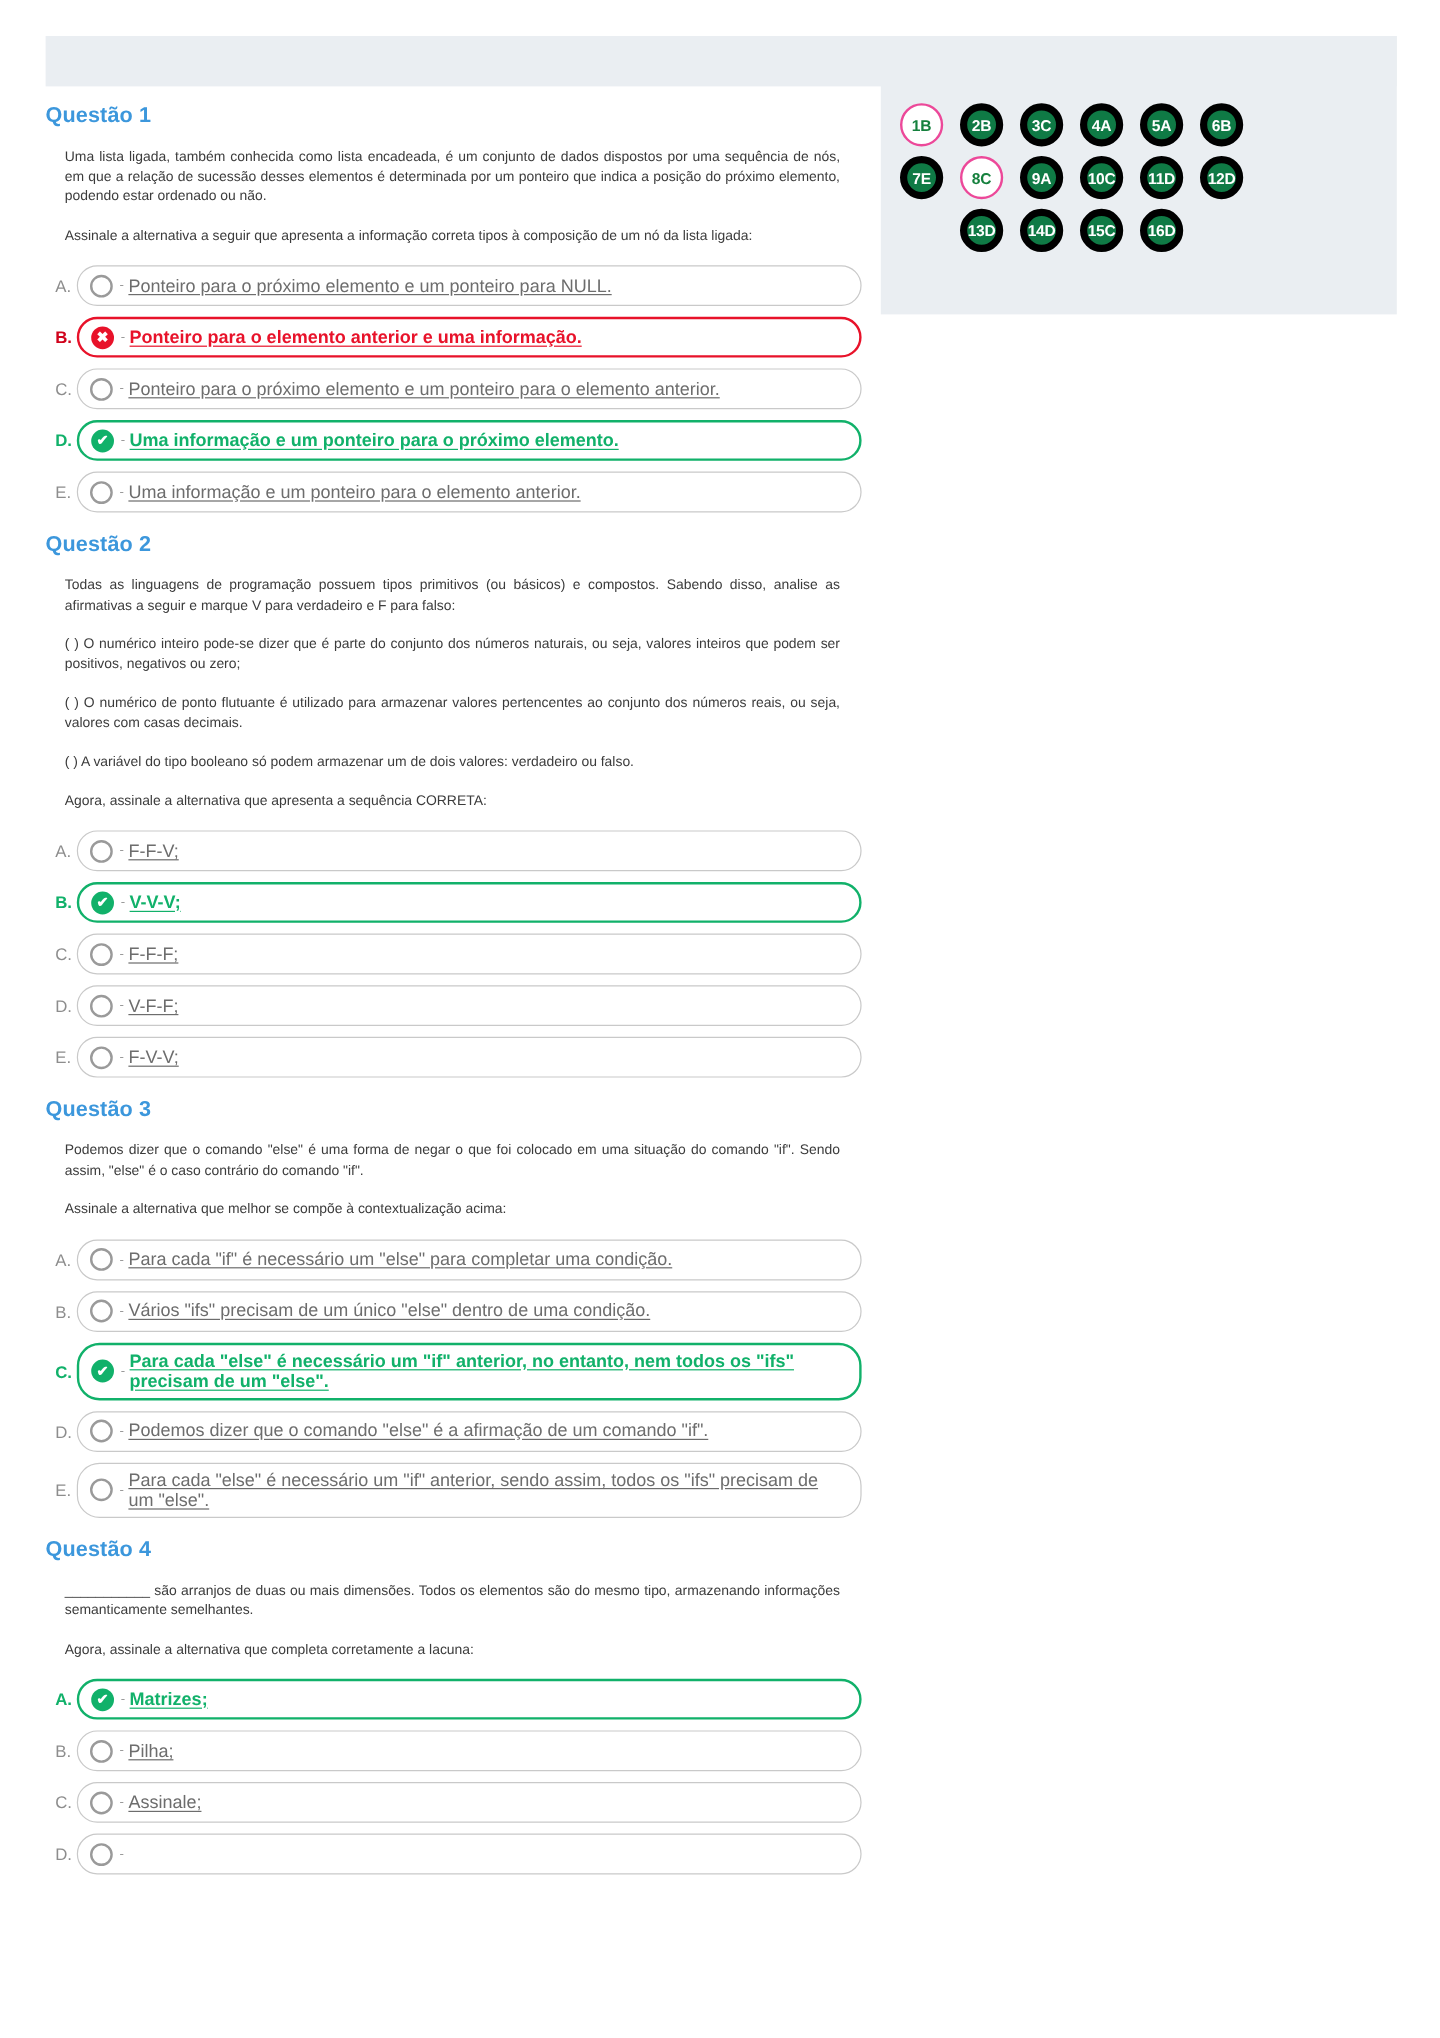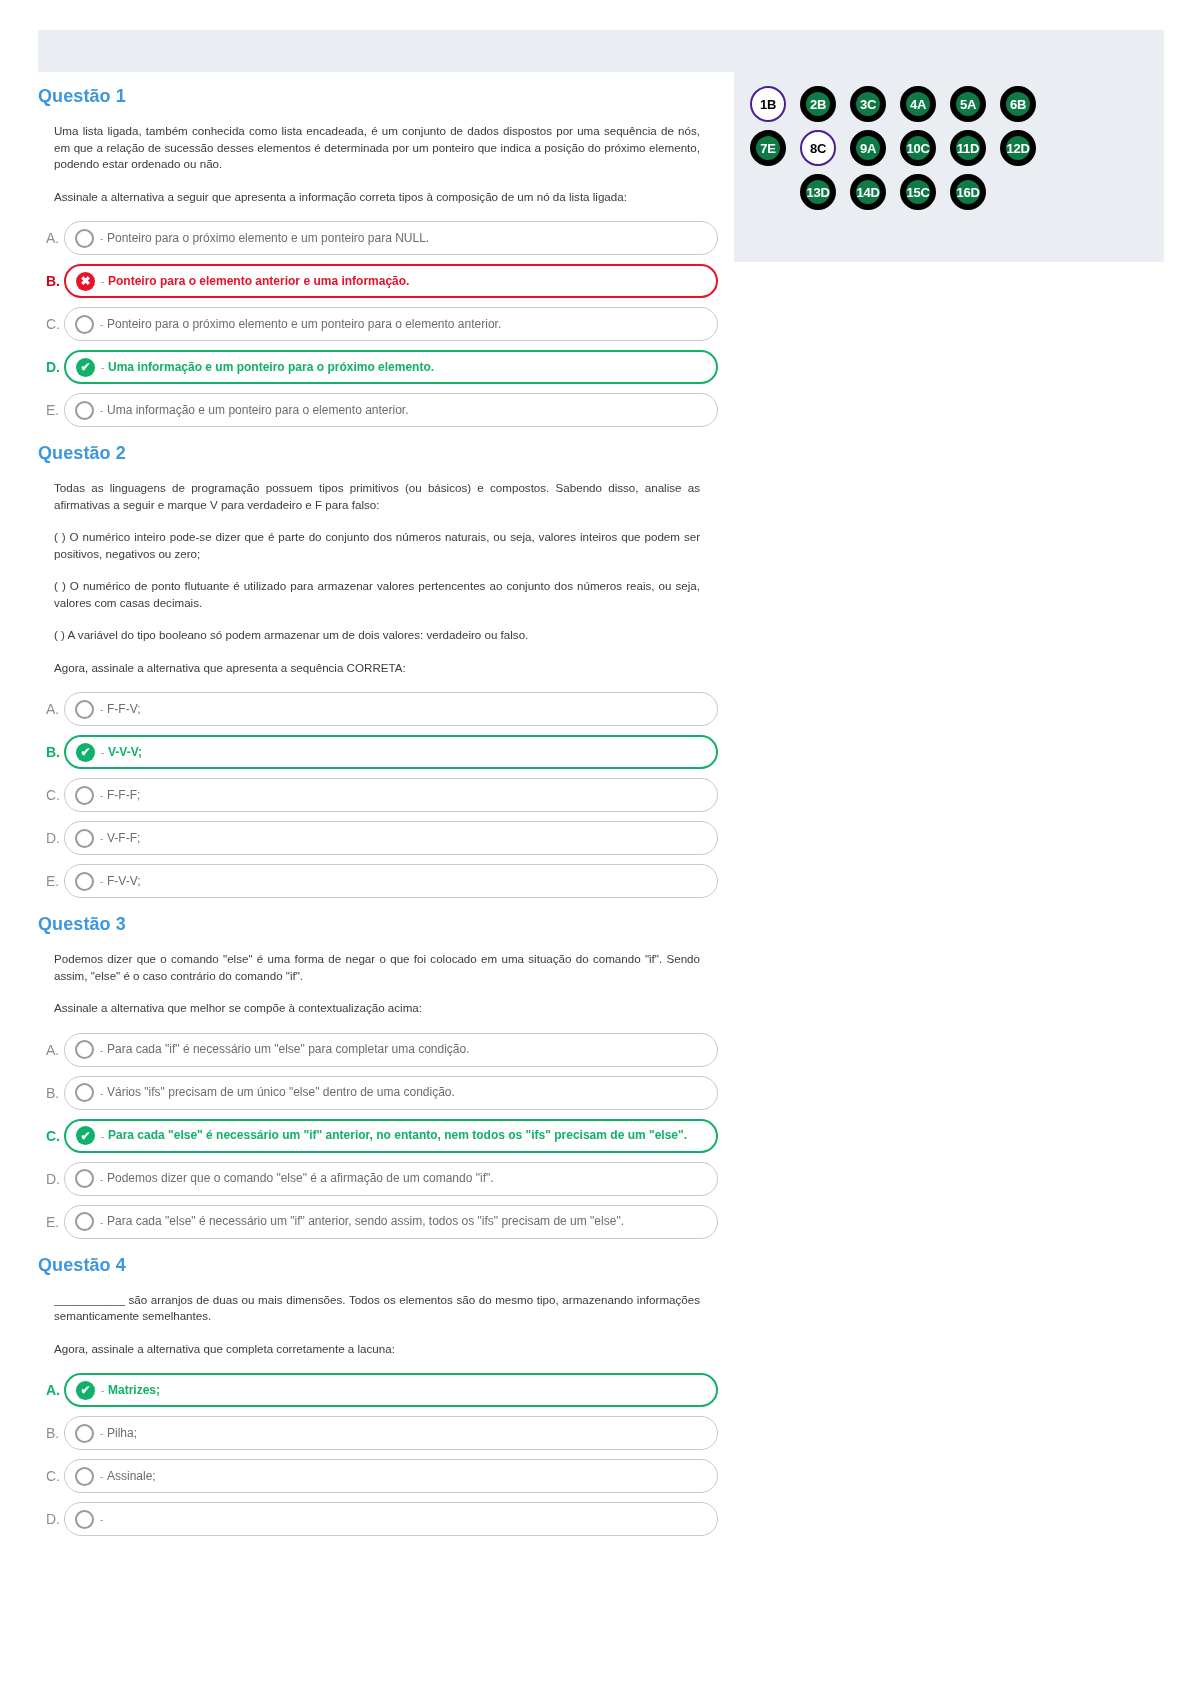--- a/index.html
+++ b/index.html
@@ -51,22 +51,22 @@
     cursor: pointer;
     user-select: none;
   }
   .bubble.correct {
     background: #0f7a45;
     color: #ffffff;
     border: 6px solid #000000;
   }
   .bubble.wrong {
     background: #ffffff;
-    color: #000000;
-    border: 2px solid #4c1d95;
+    color: #15803d;
+    border: 2px solid #ec4899;
   }
 
   
   .content {
     position: absolute;
     left: 38px; top: 86px;
     width: 680px;
   }
   .q-title {
     color: #3c97dc;
@@ -139,23 +139,24 @@
   .mark.no { background: #e8122a; }
   .dash {
     flex: 0 0 auto;
     width: 7px;
     color: #9a9a9a;
     font-size: 11px;
     text-align: center;
     margin-right: 2px;
   }
   .opt-text {
-    font-size: 12px;
+    font-size: 15px;
     line-height: 17px;
     color: #6d6d6d;
+    text-decoration: underline;
     text-underline-offset: 2px;
   }
   .option-row.state-correct .opt-text { color: #11b16a; font-weight: bold; }
   .option-row.state-wrong .opt-text { color: #e8122a; font-weight: bold; text-align: right; }
 </style>
 </head>
 <body>
 
 <div class="page">
 

